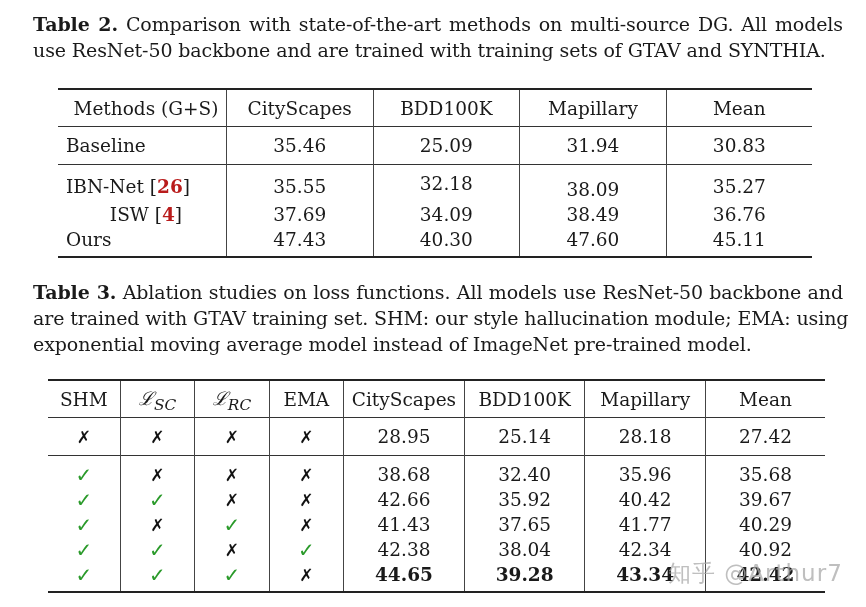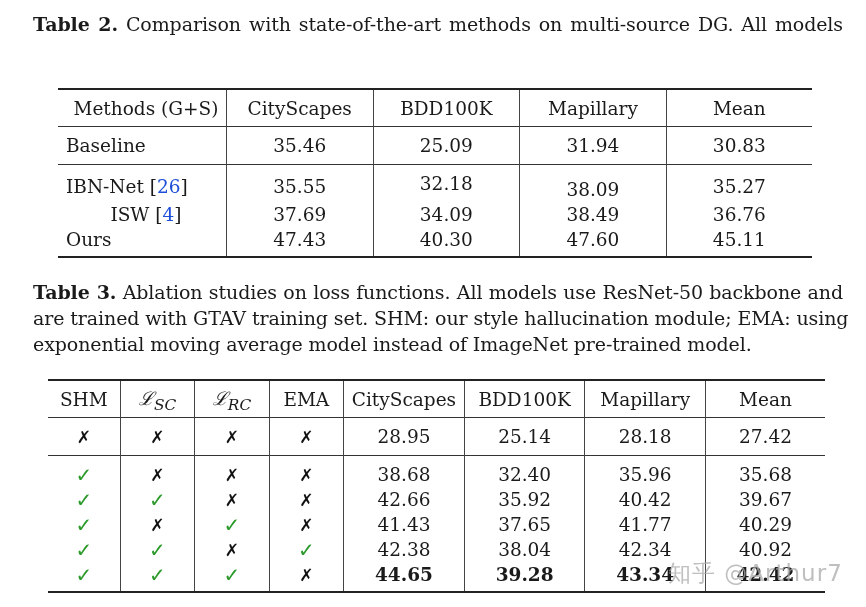--- a/index.html
+++ b/index.html
@@ -12,36 +12,37 @@
   #cap2 { top:11px; }
   #cap3 { top:279px; }
   .line { display:block; white-space:nowrap; }
   table { position:absolute; border-collapse:collapse; font-size:18.5px; }
   td, th { padding:0; font-weight:normal; text-align:center; white-space:nowrap; }
   .rule-top { border-top:2px solid #222; }
   .rule-bot { border-bottom:2px solid #222; }
   .rule-mid { border-top:1.3px solid #333;margin-top:15px; }
   .vb { border-left:1.3px solid #444; }
   .bold { font-weight:bold; }
-  .cite { color:#1d4ed8; }
+  .cite { color:#b91c1c;font-weight:bold; }
   .check { color:#2a9a2a; font-family:"DejaVu Sans", sans-serif; font-size:20px; font-weight:bold; }
   .cross { color:#111; font-family:"DejaVu Sans", sans-serif; font-size:17px; font-style:italic; font-weight:bold; }
   .math { font-family:"DejaVu Serif", serif; font-style:italic; }
   #t2 { left:58px; top:88px; width:754px; }
   #t2 td { height:25px; }
   #t3 { left:48px; top:379px; width:777px; }
   #t3 td { height:25px; }
   .watermark { position:absolute; left:668px; top:558px; font-family:"DejaVu Sans", sans-serif;
                font-size:23px; color:rgba(170,170,170,0.75); white-space:nowrap; letter-spacing:1px; }
 </style>
 </head>
 <body>
 
 <div id="cap2" class="caption">
   <span class="line"><b>Table 2.</b><span> Comparison with state-of-the-art methods on multi-source DG. All models</span></span>
+  <span class="line last">use ResNet-50 backbone and are trained with training sets of GTAV and SYNTHIA.</span>
 </div>
 
 <table id="t2">
   <tbody>
       <tr class="rule-top">
     <td style="text-align:center;padding-left:8px;width:160px;height:36px">Methods (G+S)</td>
     <td class="vb" style="width:146px">CityScapes</td>
     <td class="vb" style="width:146px">BDD100K</td>
     <td class="vb" style="width:146px">Mapillary</td>
     <td class="vb" style="width:146px">Mean</td>

